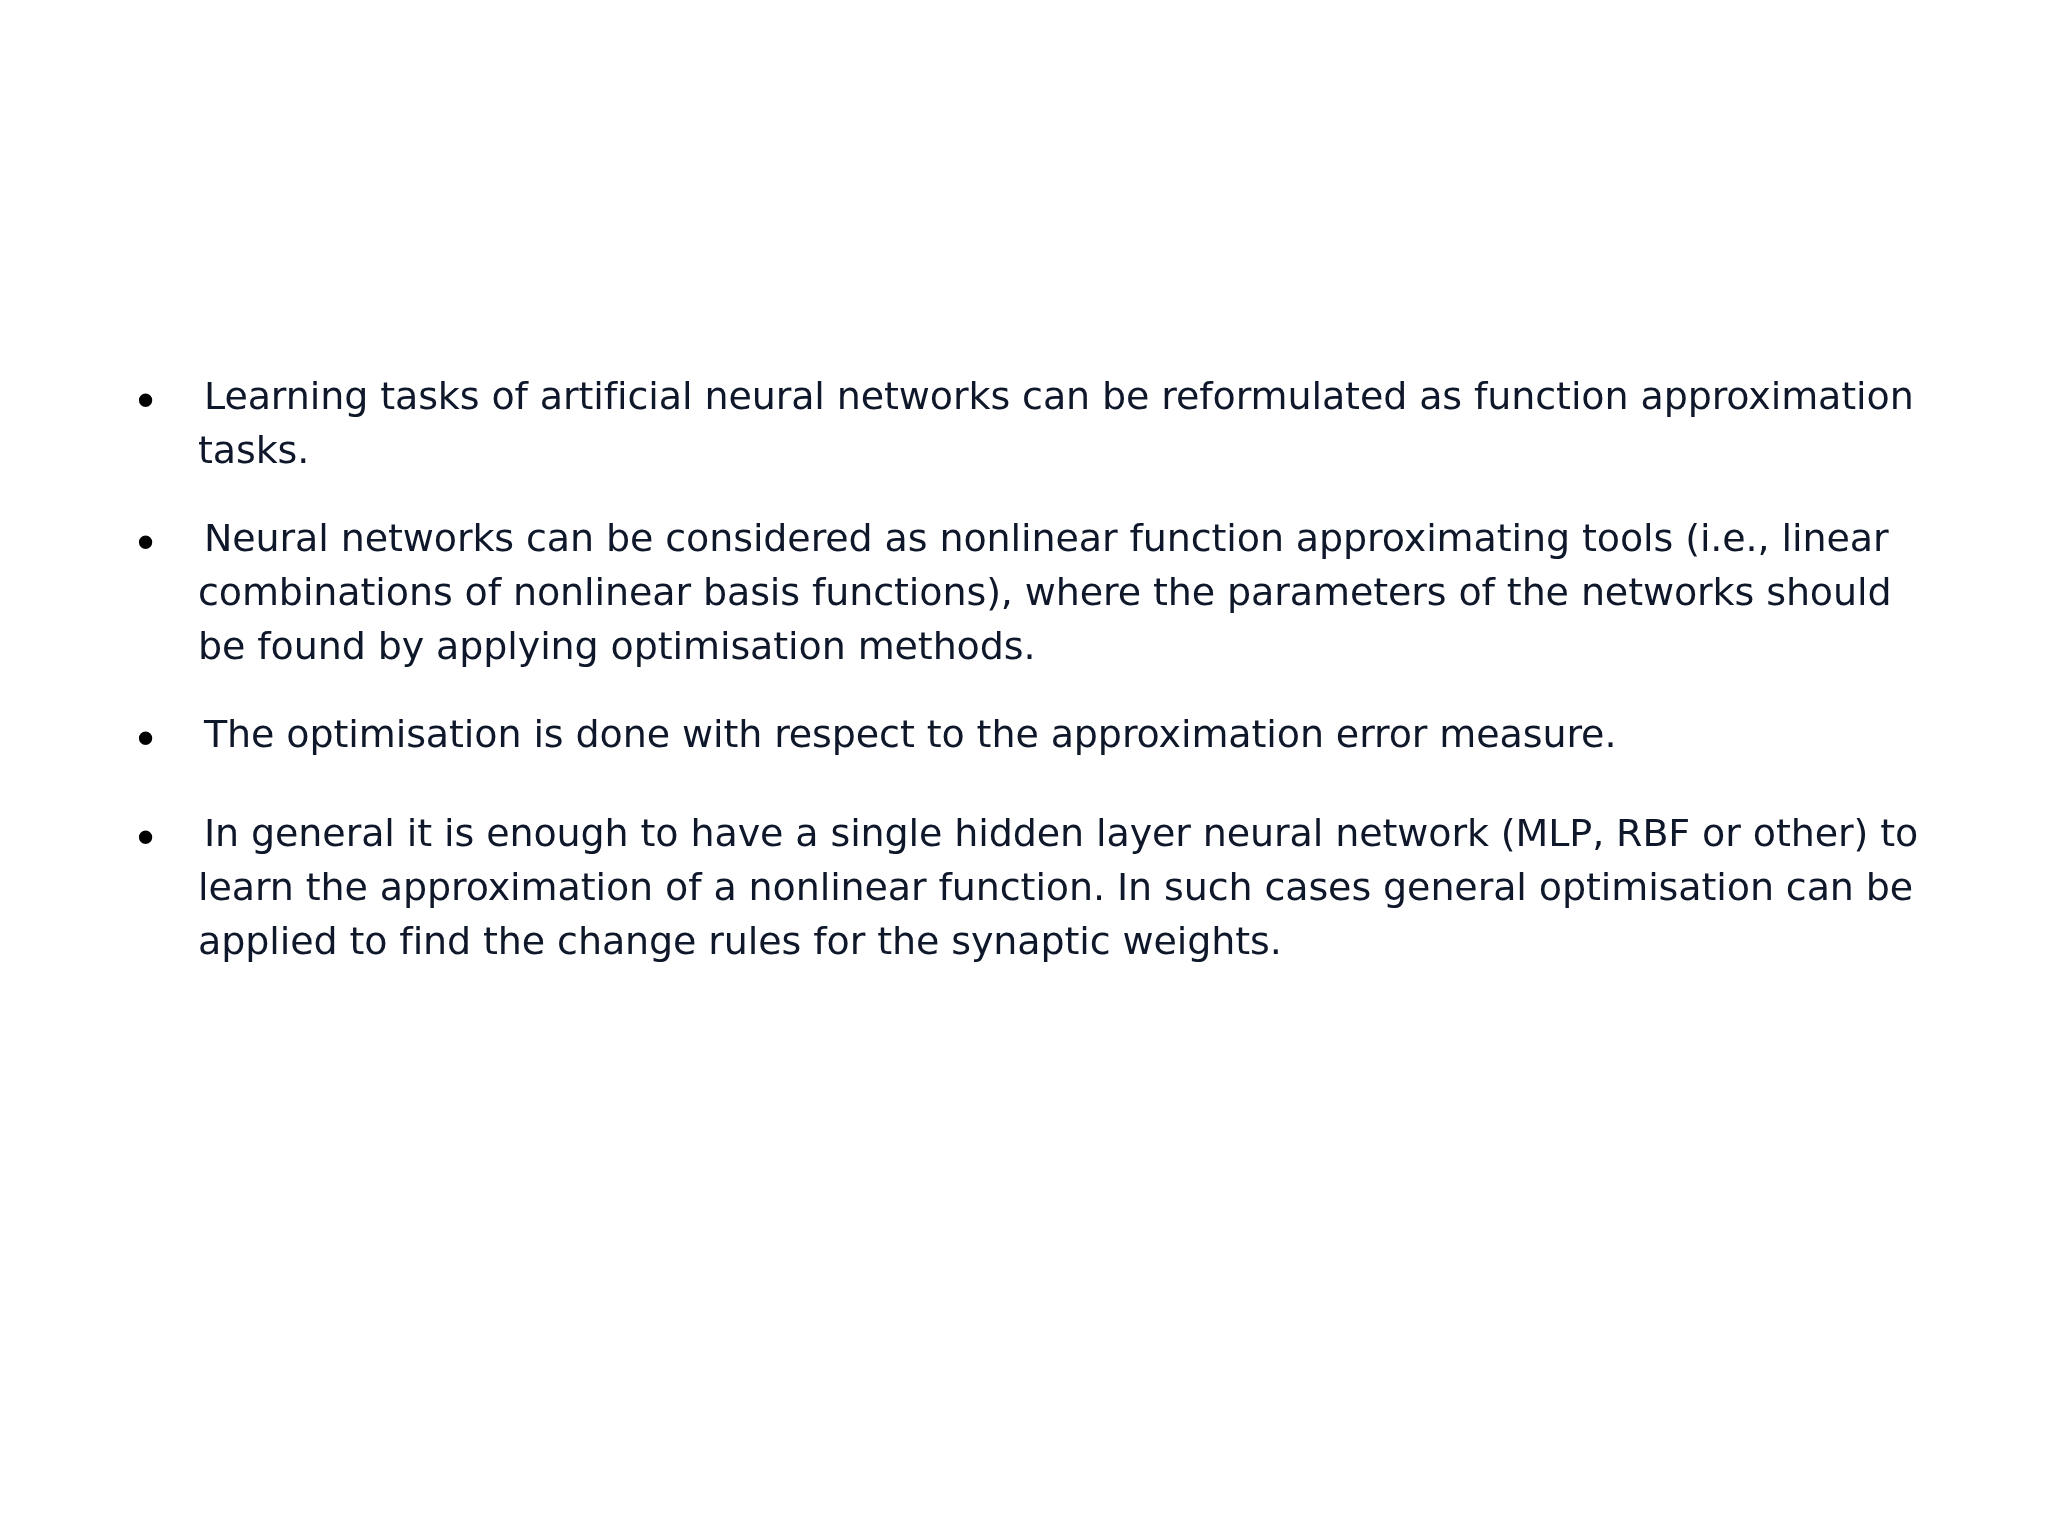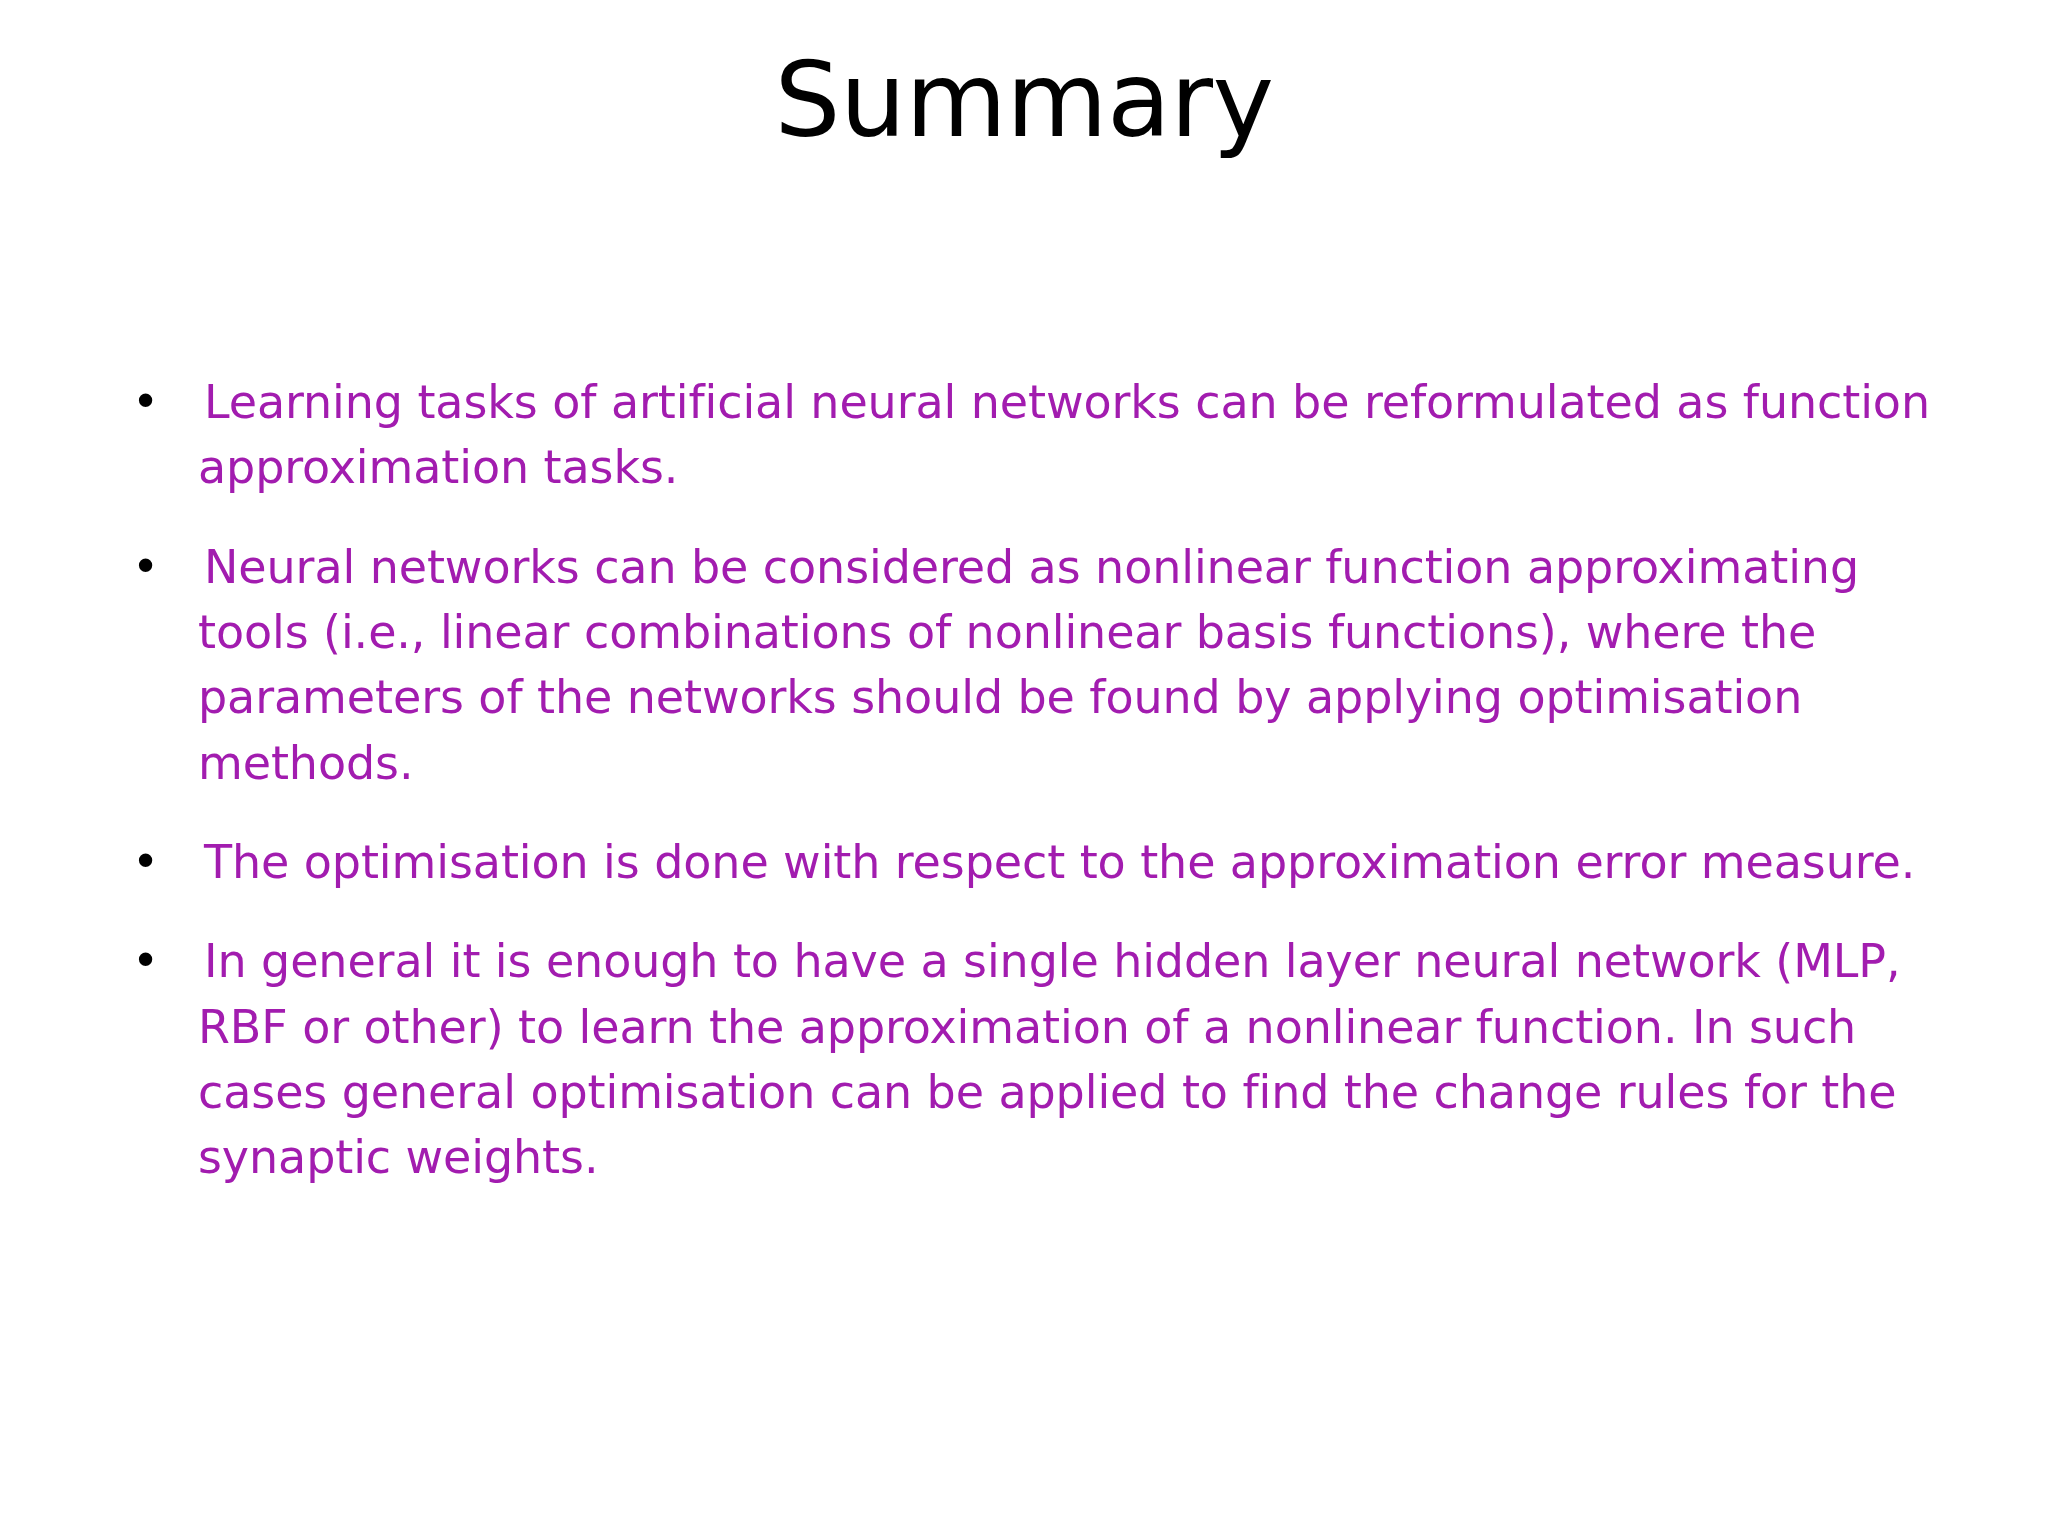--- a/index.html
+++ b/index.html
@@ -54,34 +54,33 @@
     font-size: 46px;
     line-height: 1.42;
     text-align: left;
     padding-left: 14px;
     box-sizing: border-box;
     color: #000000;
     font-family: "DejaVu Sans", sans-serif;
   }
   .bullet-text {
     flex: 1 1 auto;
-    font-size: 46px;
+    font-size: 38px;
     line-height: 1.42;
-    color: #a21caf;
+    color: #0f172a;
     font-family: "DejaVu Sans", sans-serif;
     text-indent: 6px;
     letter-spacing: -0.1px;
   }
 </style>
 </head>
 <body>
 
 <div class="slide">
 
-  <div class="slide-title">Summary</div>
 
   <div class="body-block">
 
     <div class="bullet-row">
       <span class="bullet-marker">•</span>
       <span class="bullet-text"> Learning tasks of artificial neural networks can be reformulated as function approximation tasks.</span>
     </div>
 
     <div class="bullet-row">
       <span class="bullet-marker">•</span>

